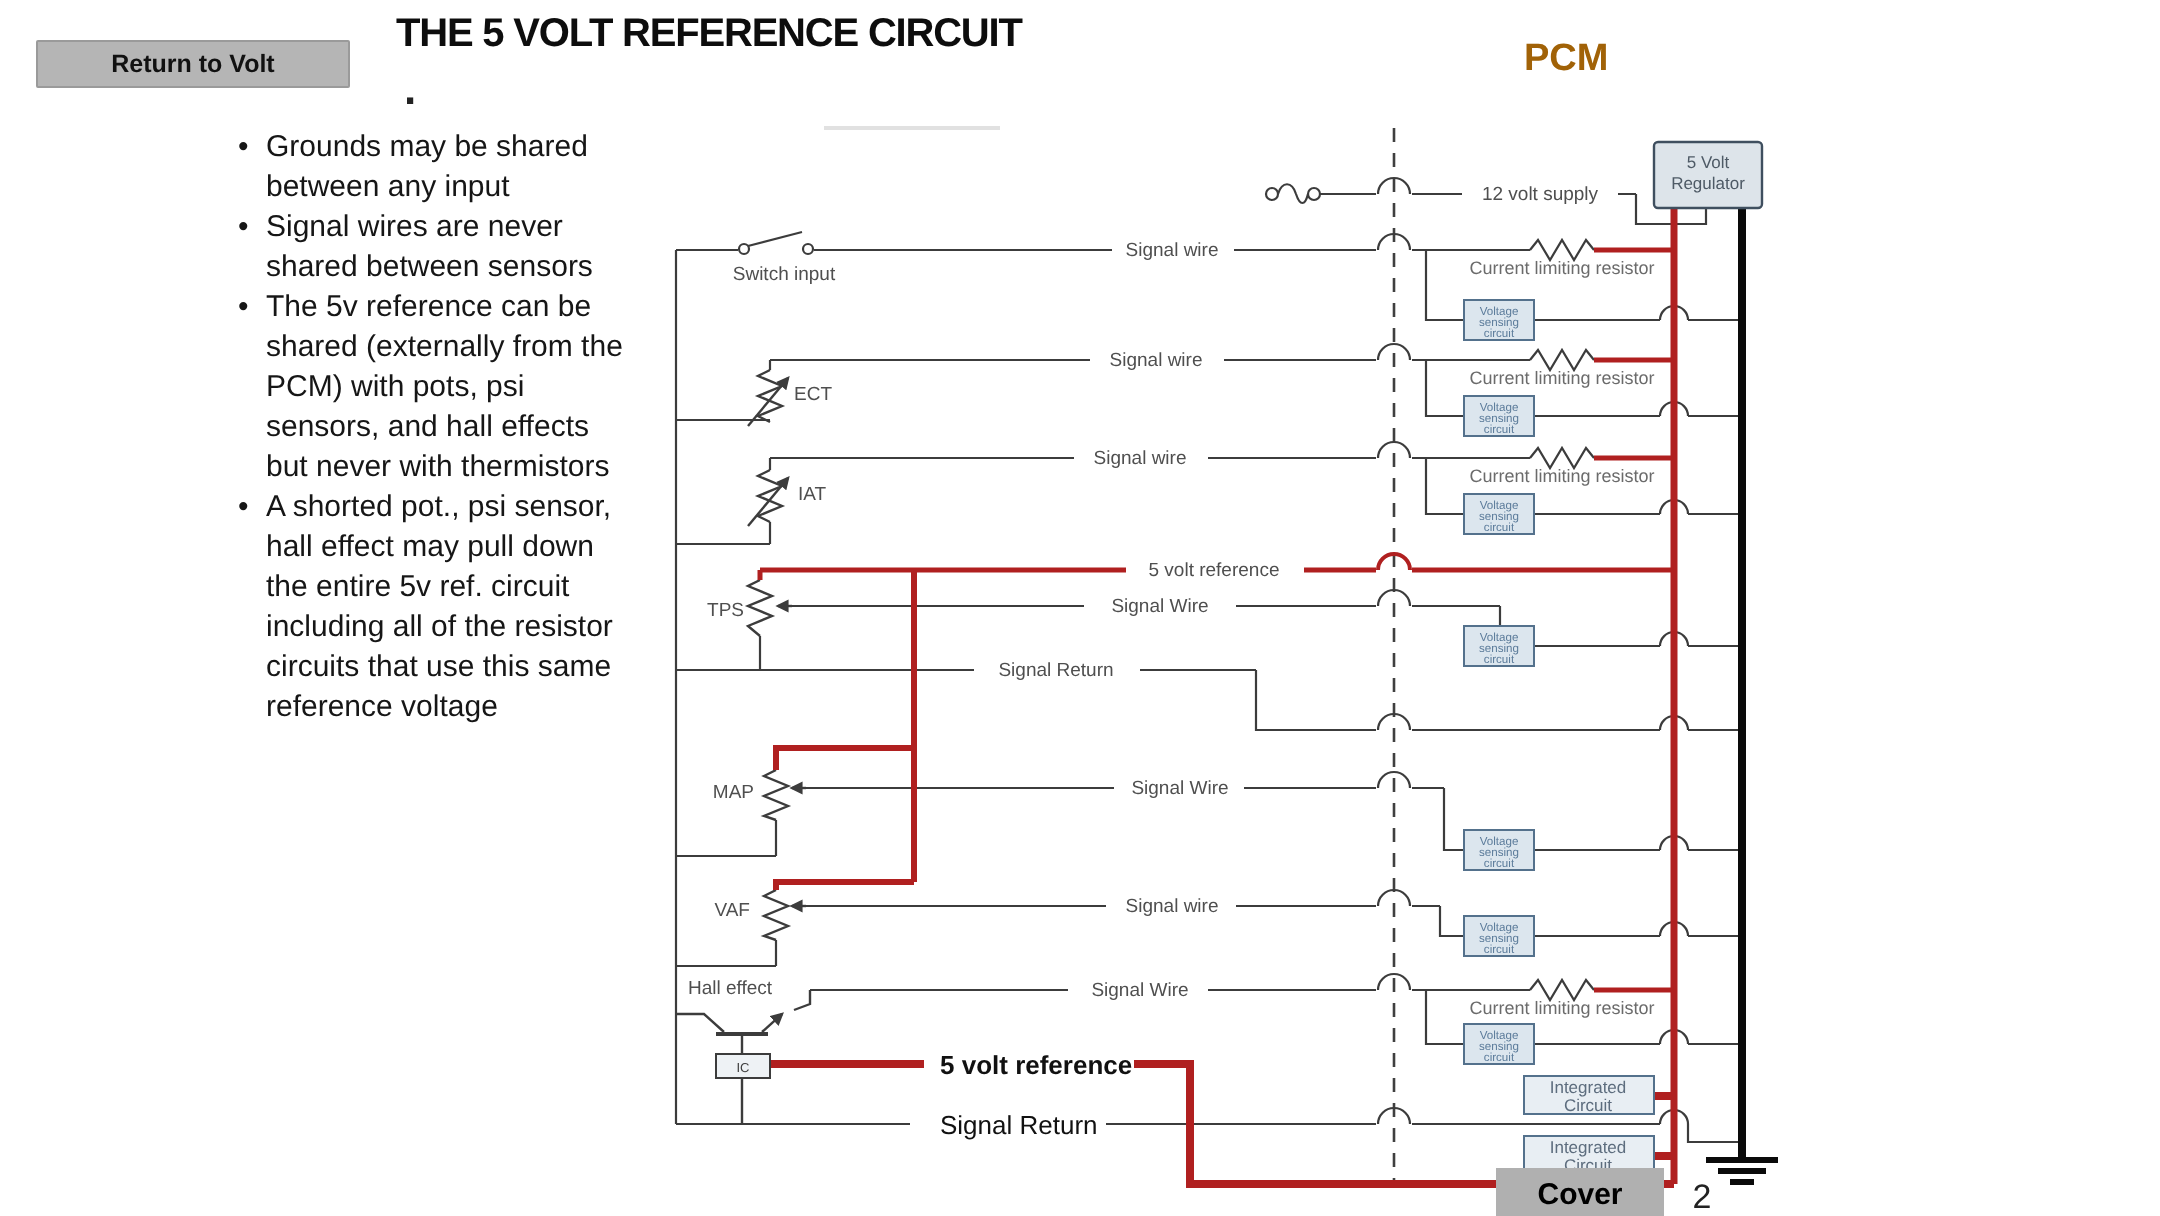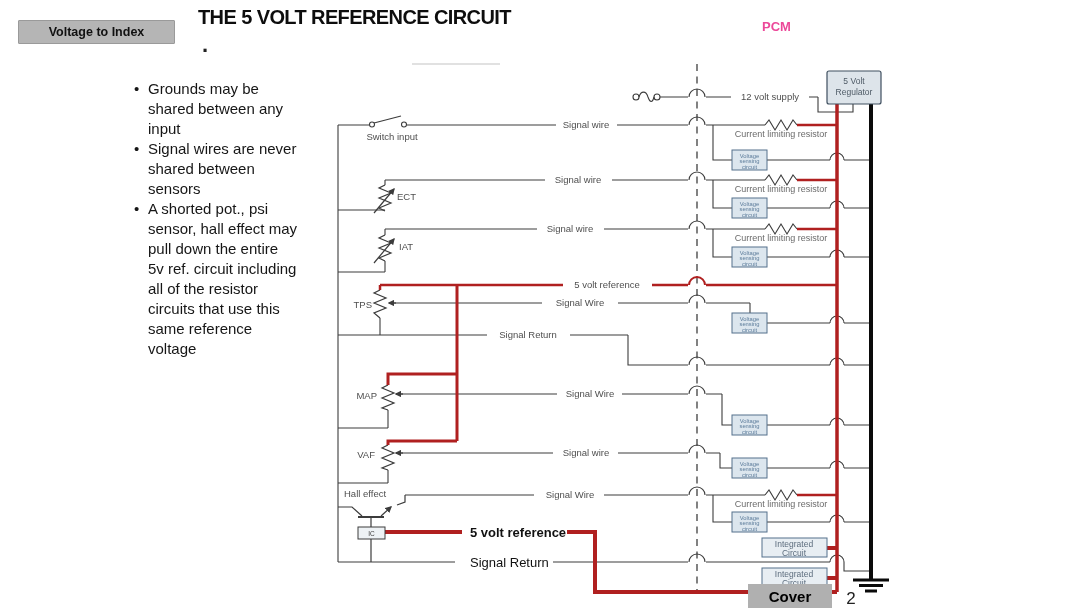--- a/index.html
+++ b/index.html
@@ -15,56 +15,57 @@
     padding:0;cursor:pointer;
   }
   .slide-title{
     position:absolute;left:198px;top:6px;
     font-size:20px;font-weight:800;letter-spacing:-0.6px;color:#0d0d0d;white-space:nowrap;
   }
   .title-period{
     position:absolute;left:202px;top:32px;font-size:22px;font-weight:bold;color:#222;
   }
   .pcm-label{
-    position:absolute;left:762px;top:19px;font-size:13px;font-weight:bold;color:#ec4899;text-align:right;
+    position:absolute;left:762px;top:19px;font-size:19px;font-weight:bold;color:#a16207;text-align:right;
   }
   .bullets{
     position:absolute;left:112px;top:64px;width:200px;
     font-size:15px;line-height:20px;color:#161616;
   }
-  .bullets ul{list-style:none;margin:15px;padding:0 0 0 5px;}
+  .bullets ul{list-style:none;margin:0;padding:0 0 0 5px;}
   .bullets li{position:relative;padding-left:16px;margin:0;}
   .bullets li::before{content:"\2022";position:absolute;left:2px;top:0;}
   .artifact{
     position:absolute;left:412px;top:63px;width:88px;height:0;
     border-top:2px solid #dcdcdc;opacity:.85;
   }
   svg{position:absolute;left:0;top:0;}
   svg text{font-family:"Liberation Sans", sans-serif;}
   .wlbl{font-size:9.5px;fill:#4f4f4f;}
   .clr{font-size:9px;fill:#6b6b6b;}
   .slbl{font-size:9.5px;fill:#4f4f4f;}
   .vsct{font-size:5.8px;fill:#5b7b9a;}
   .regt{font-size:8.5px;fill:#4e5a66;}
   .icbt{font-size:8.5px;fill:#5d6d7e;}
   .blk{font-size:13px;fill:#111;}
 </style>
 </head>
 <body>
 
-<button class="return-btn">Voltage to Index</button>
+<button class="return-btn">Return to Volt</button>
 <div class="slide-title">THE 5 VOLT REFERENCE CIRCUIT</div>
 <div class="title-period">.</div>
 <div class="pcm-label">PCM</div>
 <div class="artifact"></div>
 
 <div class="bullets">
   <ul>
     <li>Grounds may be shared between any input</li>
     <li>Signal wires are never shared between sensors</li>
+    <li>The 5v reference can be shared (externally from the PCM) with pots, psi sensors, and hall effects but never with thermistors</li>
     <li>A shorted pot., psi sensor, hall effect may pull down the entire 5v ref. circuit including all of the resistor circuits that use this same reference voltage</li>
   </ul>
 </div>
 
 <svg width="1080" height="608" viewBox="0 0 1080 608">
   <defs>
     <marker id="arr" viewBox="0 0 10 10" refX="8" refY="5" markerWidth="5.5" markerHeight="5.5" orient="auto">
       <path d="M0,0 L10,5 L0,10 z" fill="#3c3c3c"></path>
     </marker>
   </defs>

